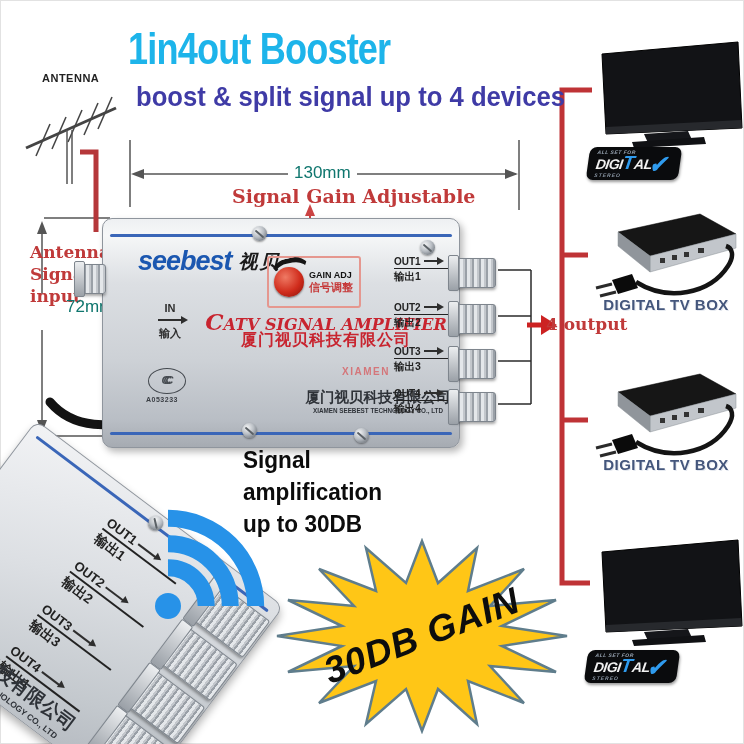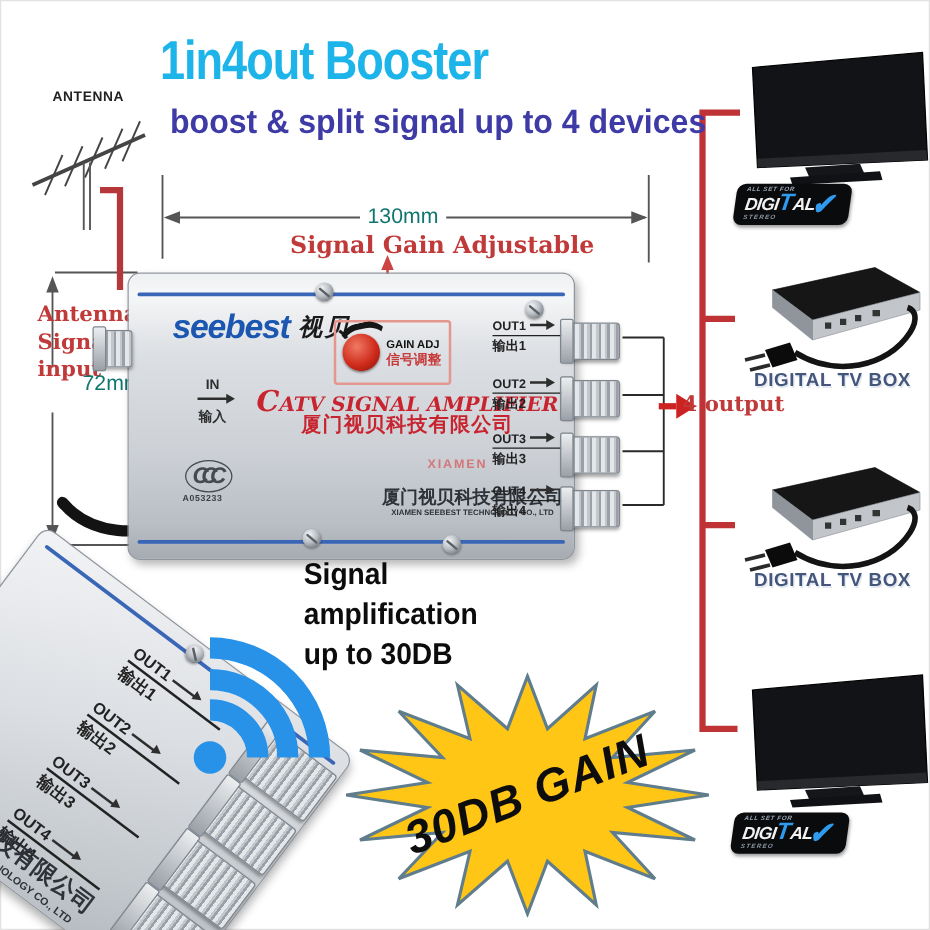--- a/index.html
+++ b/index.html
@@ -49,21 +49,21 @@
   .harrow::after{content:"";position:absolute;right:-6px;top:-3.5px;border-left:7px solid #2e2e2e;
     border-top:4.5px solid transparent;border-bottom:4.5px solid transparent;}
   .catv{left:96px;top:90px;width:256px;text-align:center;display:block;
     font-family:"DejaVu Serif",serif;font-style:italic;font-weight:bold;font-size:16px;color:#c8242f;white-space:nowrap;}
   .catv::first-letter{font-size:23px;}
   .prod-cn{left:96px;top:112px;width:256px;text-align:center;font-size:16px;font-weight:bold;color:#c8242f;letter-spacing:1px;}
   .specs{left:30px;top:118px;font-size:8.5px;font-weight:bold;color:#3a3e44;line-height:11px;}
   .spec-rule{margin-top:3px;width:84px;border-top:1.5px solid #4a4e54;position:relative;}
   .spec-rule::before{content:"";position:absolute;left:0;top:-3px;width:4px;height:4px;border-radius:50%;background:#4a4e54;}
   .ccc{left:46px;top:150px;width:36px;height:24px;border:1.5px solid #454a50;border-radius:50%;
-    text-align:center;line-height:22px;font-style:italic;font-weight:bold;font-size:18px;color:#454a50;letter-spacing:-6px;text-indent:-5px;}
+    text-align:center;line-height:22px;font-style:italic;font-weight:bold;font-size:11px;color:#454a50;letter-spacing:-6px;text-indent:-5px;}
   .cert{left:44px;top:178px;font-size:7px;font-weight:bold;color:#3a3e44;letter-spacing:.5px;}
   .led{left:262px;top:136px;width:9px;height:9px;border-radius:50%;
     background:radial-gradient(circle at 35% 35%,#e9f2dc,#a8bd8a 60%,#7890601);}
   .power{left:240px;top:148px;font-size:10px;font-weight:bold;color:#d4767a;letter-spacing:1.5px;}
   .model{left:28px;top:174px;font-size:17px;font-weight:bold;color:#2e3238;}
   .model .sub{font-size:11px;}
   .company{left:200px;top:170px;width:152px;text-align:center;color:#2e3238;}
   .company .cn{font-size:14.5px;font-weight:bold;white-space:nowrap;}
   .company .en{font-size:6.3px;font-weight:bold;white-space:nowrap;}
   .out-row{position:absolute;left:292px;width:58px;color:#222;}

